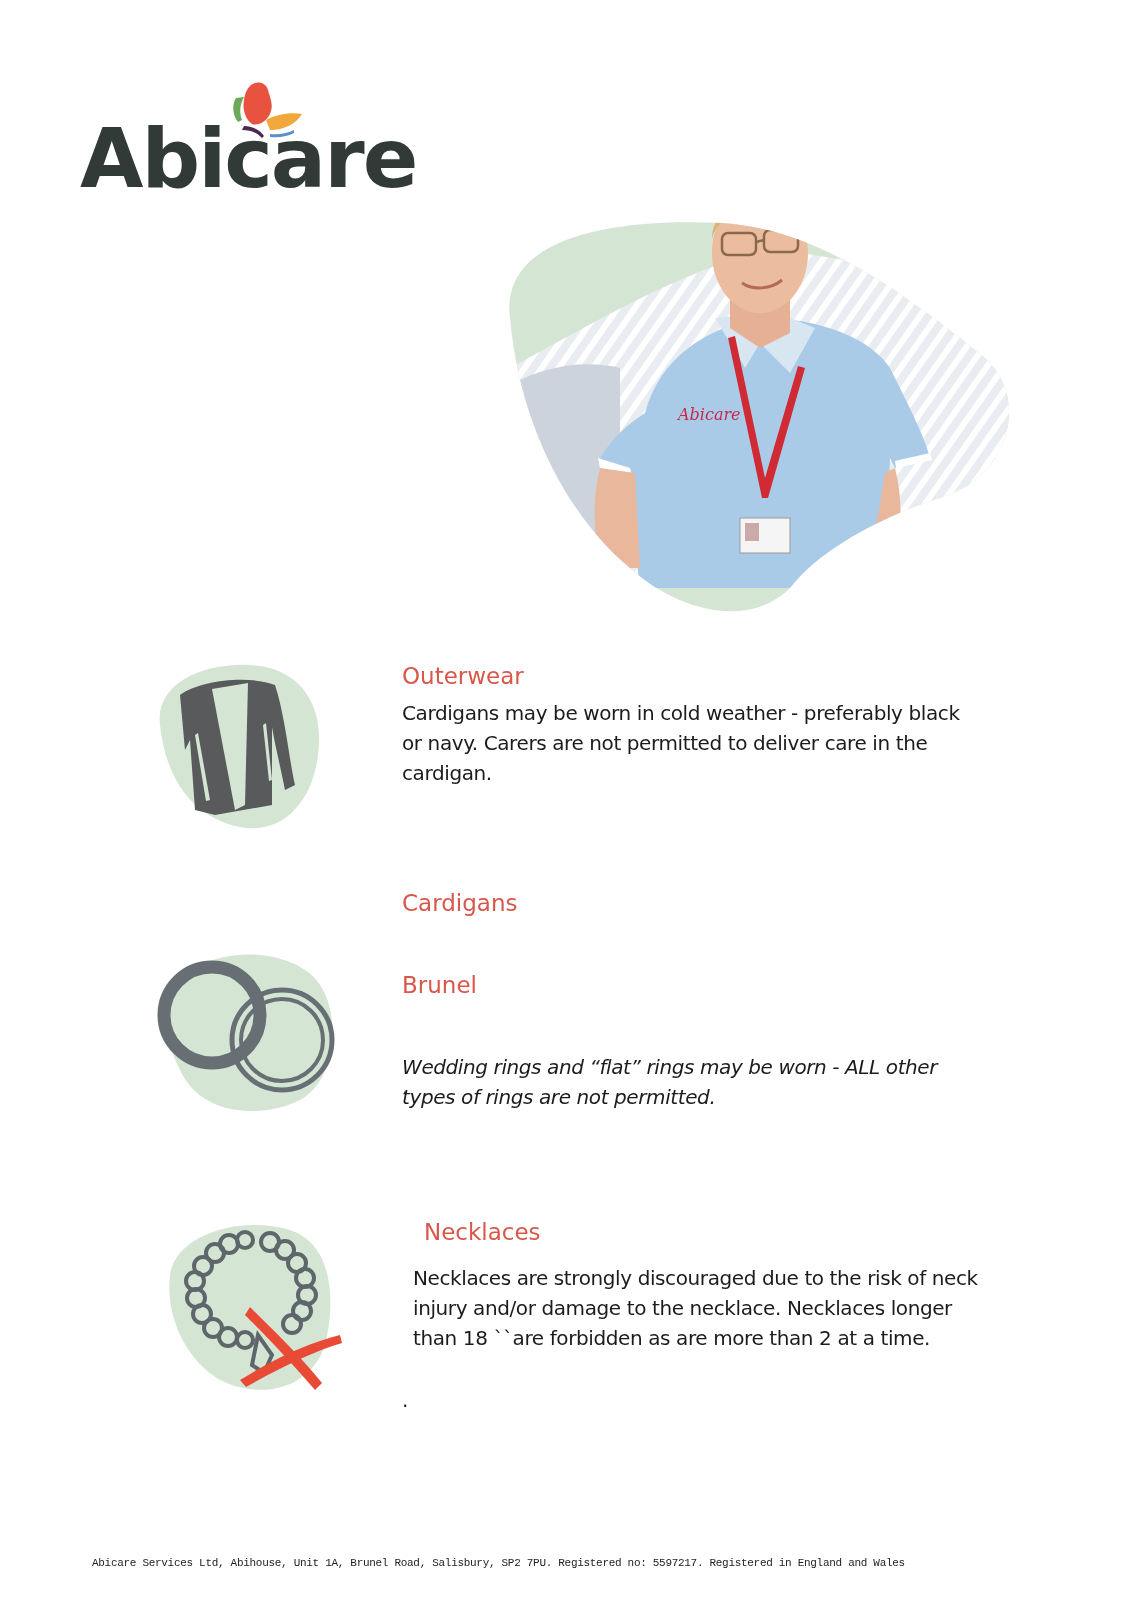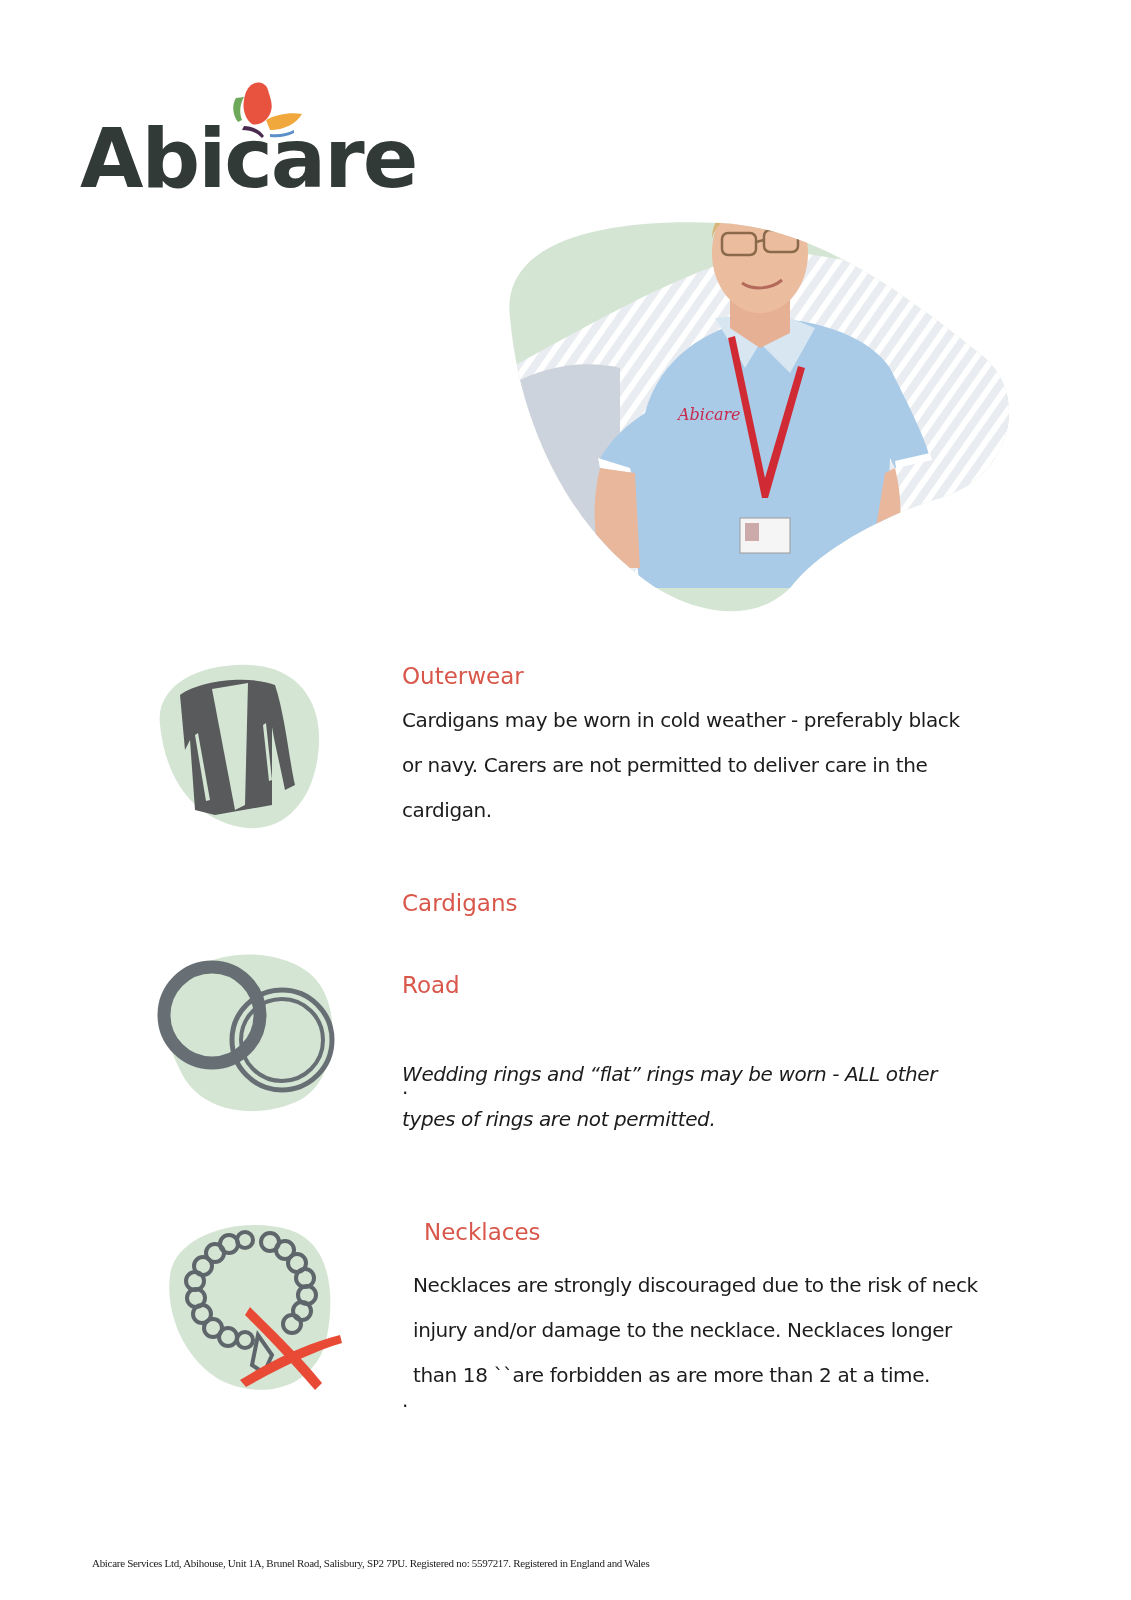--- a/index.html
+++ b/index.html
@@ -11,24 +11,24 @@
   .logo-word { position: absolute; left: 0; top: 38px; font-family: "DejaVu Sans", sans-serif; font-weight: bold; font-size: 82px; letter-spacing: -2px; color: #323a38; line-height: 1; }
   .logo-tag { position: absolute; left: 2px; top: 124px; font-size: 21px; color: #323a38; white-space: nowrap; letter-spacing: -0.3px; }
   .butterfly { position: absolute; left: 150px; top: 0; width: 80px; height: 65px; }
 
   
   .hero { left: 490px; top: 168px; width: 530px; height: 450px; }
 
   
   .icon-wrap { width: 200px; height: 190px; }
   .heading { font-family: "DejaVu Sans", sans-serif; font-size: 23px; color: #d9574a; white-space: nowrap; }
-  .body-text { font-family: "DejaVu Sans", sans-serif; font-size: 20px; line-height: 45px; color: #1c1c1c; width: 580px; letter-spacing: -0.4px; }
+  .body-text { font-family: "DejaVu Sans", sans-serif; font-size: 20px; line-height: 30px; color: #1c1c1c; width: 580px; letter-spacing: -0.4px; }
   .dot { font-size: 20px; color: #1c1c1c; }
 
-  .footer { left: 92px; top: 1557px; font-family: Liberation Serif, serif; font-size: 11px; color: #222; white-space: nowrap; letter-spacing: -0.3px; }
+  .footer { left: 92px; top: 1557px; font-family: Liberation Mono, monospace; font-size: 11px; color: #222; white-space: nowrap; letter-spacing: -0.3px; }
 </style>
 </head>
 <body>
 
 <div class="abs logo">
   <svg class="butterfly" viewBox="0 0 80 65">
     <path d="M6 18 C2 24 2 34 8 42 L12 40 C9 32 10 24 14 17 Z" fill="#6ea85b"></path>
     <path d="M20 6 C26 0 36 2 38 10 C40 18 44 24 40 34 C36 42 28 46 22 44 C16 40 12 30 14 20 C15 13 17 9 20 6 Z" fill="#e8533f"></path>
     <path d="M36 40 C46 34 62 32 72 34 C66 44 54 50 40 50 Z" fill="#f0a83c"></path>
     <path d="M14 46 C22 46 30 50 34 56 L32 58 C26 52 20 50 12 50 Z" fill="#4a2b4f"></path>
@@ -98,21 +98,21 @@
 <div class="abs icon-wrap" style="left:150px; top:940px;">
   <svg width="200" height="190" viewBox="0 0 200 190">
     <path d="M20 60 C30 15 110 0 155 30 C195 55 190 140 150 160 C110 180 50 175 30 130 C15 100 14 80 20 60 Z" fill="#d4e5d3"></path>
     <g>
       <circle cx="62" cy="75" r="48" fill="none" stroke="#676f75" stroke-width="13"></circle>
       <circle cx="132" cy="100" r="50" fill="none" stroke="#676f75" stroke-width="5"></circle>
       <circle cx="132" cy="100" r="41" fill="none" stroke="#676f75" stroke-width="4"></circle>
     </g>
   </svg>
 </div>
-<div class="abs heading" style="left:402px; top:972px;">Road</div>
+<div class="abs heading" style="left:402px; top:972px;">Brunel</div>
 <div class="abs body-text" style="left:402px; top:1052px;font-style:italic;">Wedding rings and “flat” rings may be worn - ALL other types of rings are not permitted.</div>
 <div class="abs dot" style="left:402px; top:1075px;">.</div>
 
 <div class="abs icon-wrap" style="left:150px; top:1215px;">
   <svg width="200" height="190" viewBox="0 0 200 190">
     <path d="M20 60 C25 20 90 0 140 15 C185 30 185 90 175 130 C160 175 110 185 70 165 C35 145 15 100 20 60 Z" fill="#d4e5d3"></path>
     <g fill="none" stroke="#5e666b" stroke-width="4">
       <circle cx="95" cy="25" r="8"></circle>
       <circle cx="79" cy="29" r="9"></circle>
       <circle cx="65" cy="38" r="9"></circle>

